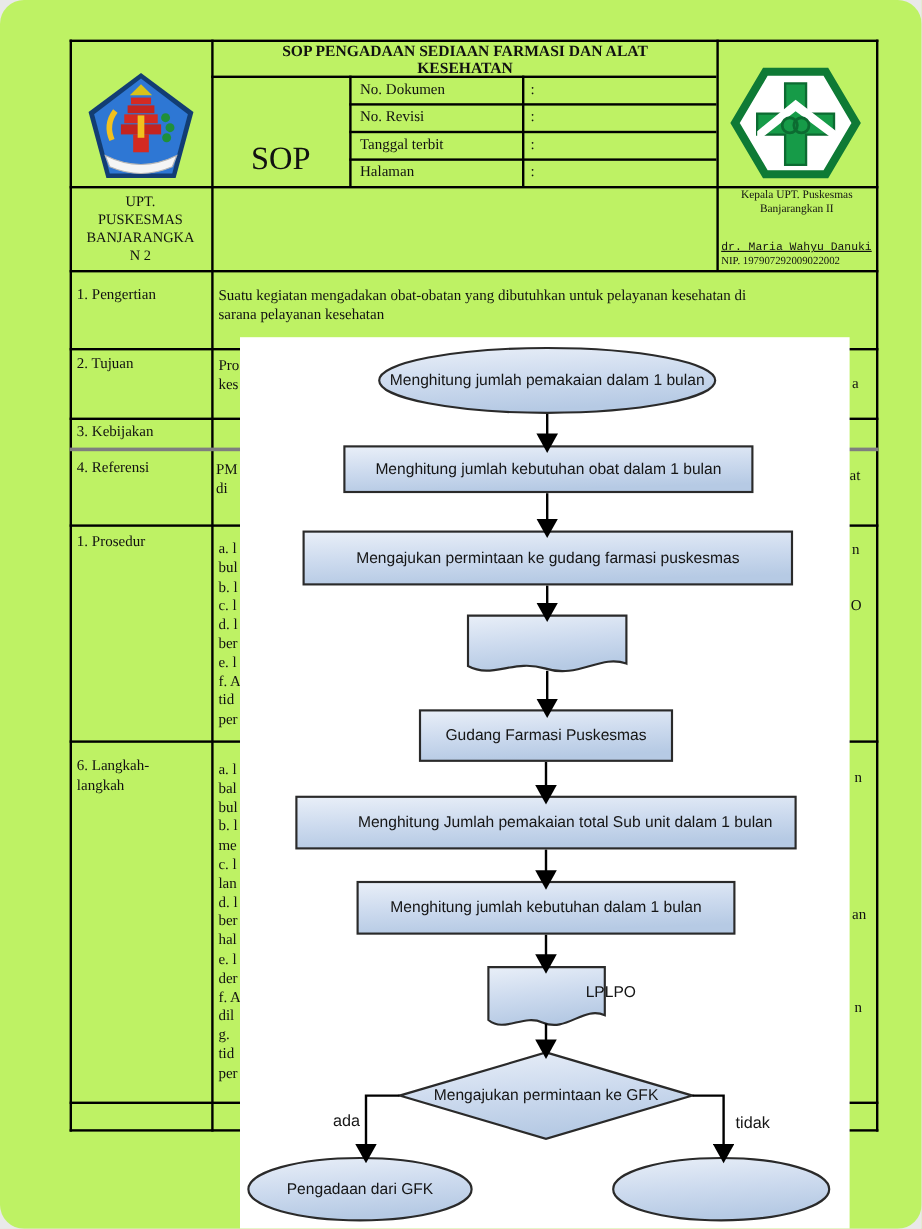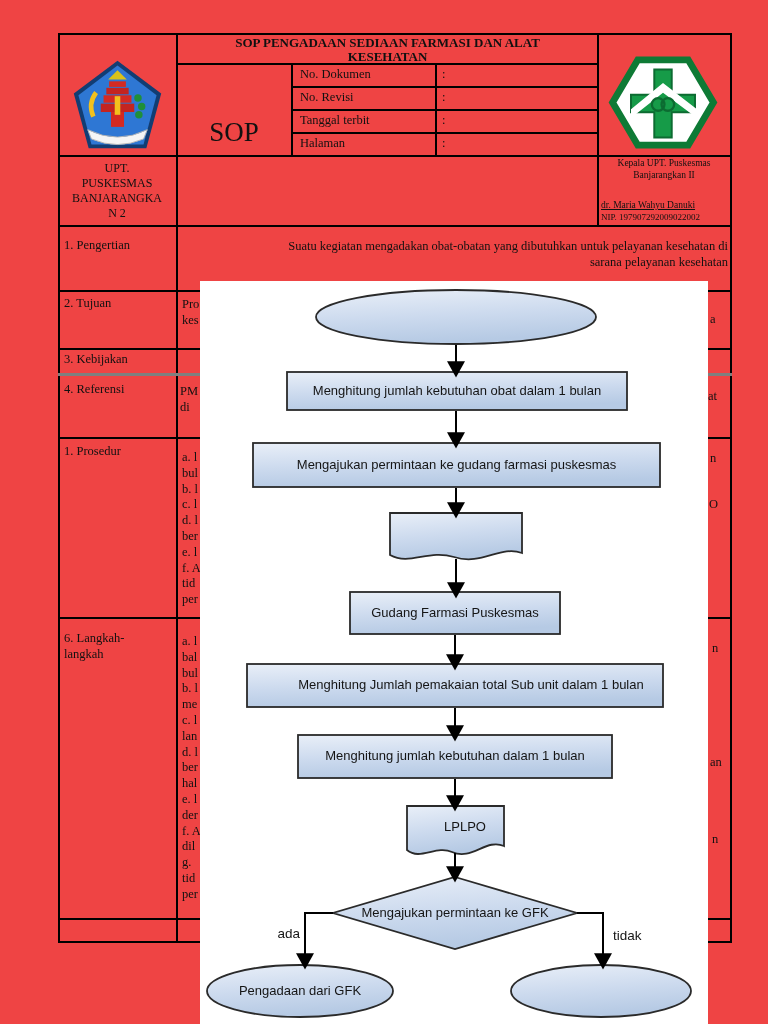--- a/index.html
+++ b/index.html
@@ -1,17 +1,17 @@
 <!DOCTYPE html>
 <html><head>
 <meta charset="utf-8">
 <style>
   html,body{margin:0;padding:0;background:#e9e9e9;}
-  .page{position:relative;width:768px;height:1024px;background:#ef4444;margin:0 auto;overflow:hidden;
-        font-family:"Liberation Serif",serif;}
+  .page{position:relative;width:768px;height:1024px;background:#bef264;margin:0 auto;overflow:hidden;
+        font-family:"Liberation Serif",serif;border-radius:20px;}
   .hline{position:absolute;height:2px;background:#000;z-index:1;}
   .vline{position:absolute;width:2px;background:#000;z-index:1;}
   .gray{background:#7f7f7f;height:3px;}
   .txt{position:absolute;color:#111;z-index:1;font-family:"Liberation Serif",serif;}
   .center{text-align:center;}
   .bold{font-weight:bold;}
   .frags{position:absolute;z-index:1;font:12.5px/15.8px "Liberation Serif",serif;color:#111;white-space:pre;}
   .rfrag{position:absolute;z-index:1;font:12.5px "Liberation Serif",serif;color:#111;}
   .overlay{position:absolute;left:200px;top:281px;width:508px;height:743px;background:#fff;z-index:2;}
   svg.flow{position:absolute;left:0;top:0;z-index:3;}
@@ -78,31 +78,31 @@
   <svg class="logo" style="left:608px;top:54px;" width="110" height="97" viewBox="0 0 110 100">
     <polygon points="29,6 81,6 107,50 81,94 29,94 3,50" fill="#ffffff" stroke="#0e7a35" stroke-width="7"></polygon>
     <path d="M46,16 h18 v26 h24 v18 h-24 v26 h-18 v-26 h-24 v-18 h24 z" fill="#169b48" stroke="#0c6b31" stroke-width="2"></path>
     <polygon points="22,57 55,30 90,57 90,66 55,40 22,66" fill="#ffffff"></polygon>
     <circle cx="50" cy="52" r="6.5" fill="none" stroke="#0c6b31" stroke-width="2.4"></circle>
     <circle cx="60" cy="52" r="6.5" fill="none" stroke="#0c6b31" stroke-width="2.4"></circle>
   </svg>
 
   <div class="txt center" style="left:60px;top:161px;width:114px;font-size:12px;line-height:15px;">UPT.<br>PUSKESMAS<br>BANJARANGKA<br>N 2</div>
   <div class="txt center" style="left:599px;top:158px;width:130px;font-size:9.5px;line-height:11.5px;">Kepala UPT. Puskesmas<br>Banjarangkan II</div>
-  <div class="txt" style="left:601px;top:200px;width:128px;font-size:9.5px;text-decoration:underline;">dr. Maria Wahyu Danuki</div>
+  <div class="txt" style="left:601px;top:200px;width:128px;font-size:9.5px;text-decoration:underline;font-family:Liberation Mono, monospace;">dr. Maria Wahyu Danuki</div>
   <div class="txt" style="left:601px;top:212px;width:128px;font-size:9px;">NIP. 197907292009022002</div>
 
   <div class="txt" style="left:64px;top:238px;font-size:12.5px;">1. Pengertian</div>
   <div class="txt" style="left:64px;top:296px;font-size:12.5px;">2. Tujuan</div>
   <div class="txt" style="left:64px;top:352px;font-size:12.5px;">3. Kebijakan</div>
   <div class="txt" style="left:64px;top:382px;font-size:12.5px;">4. Referensi</div>
   <div class="txt" style="left:64px;top:444px;font-size:12.5px;">1. Prosedur</div>
   <div class="txt" style="left:64px;top:631px;font-size:12.5px;line-height:15.8px;">6. Langkah-<br>langkah</div>
 
-  <div class="txt" style="left:182px;top:238px;width:546px;font-size:12.5px;line-height:16px;text-align:right;">Suatu kegiatan mengadakan obat-obatan yang dibutuhkan untuk pelayanan kesehatan di<br>sarana pelayanan kesehatan</div>
+  <div class="txt" style="left:182px;top:238px;width:546px;font-size:12.5px;line-height:16px;">Suatu kegiatan mengadakan obat-obatan yang dibutuhkan untuk pelayanan kesehatan di<br>sarana pelayanan kesehatan</div>
 
   <div class="frags" style="left:182px;top:297px;">Pro<br>kes</div>
   <div class="rfrag" style="left:710px;top:312px;">a</div>
 
   <div class="frags" style="left:180px;top:384px;">PM<br>di</div>
   <div class="rfrag" style="left:708px;top:389px;">at</div>
 
   <div class="frags" style="left:182px;top:450px;">a. l<br>bul<br>b. l<br>c. l<br>d. l<br>ber<br>e. l<br>f. A<br>tid<br>per</div>
   <div class="rfrag" style="left:710px;top:451px;">n</div>
   <div class="rfrag" style="left:709px;top:497px;">O</div>
@@ -145,24 +145,25 @@
       <line x1="456" y1="559" x2="456" y2="584" marker-end="url(#ah)"></line>
       <line x1="455" y1="635" x2="455" y2="656" marker-end="url(#ah)"></line>
       <line x1="455" y1="708" x2="455" y2="727" marker-end="url(#ah)"></line>
       <line x1="455" y1="779" x2="455" y2="797" marker-end="url(#ah)"></line>
       <line x1="455" y1="853" x2="455" y2="868" marker-end="url(#ah)"></line>
       <polyline points="333,913 305,913 305,955" marker-end="url(#ah)"></polyline>
       <polyline points="577,913 603,913 603,955" marker-end="url(#ah)"></polyline>
     </g>
   </svg>
 
+  <div class="node" style="left:316px;top:290px;width:280px;height:54px;">Menghitung jumlah pemakaian dalam 1 bulan</div>
   <div class="node" style="left:287px;top:372px;width:340px;height:38px;">Menghitung jumlah kebutuhan obat dalam 1 bulan</div>
   <div class="node" style="left:253px;top:443px;width:407px;height:44px;">Mengajukan permintaan ke gudang farmasi puskesmas</div>
   <div class="node" style="left:350px;top:592px;width:210px;height:42px;">Gudang Farmasi Puskesmas</div>
   <div class="node" style="left:247px;top:664px;width:448px;height:43px;">Menghitung Jumlah pemakaian total Sub unit dalam 1 bulan</div>
   <div class="node" style="left:298px;top:735px;width:314px;height:43px;">Menghitung jumlah kebutuhan dalam 1 bulan</div>
-  <div class="node" style="left:407px;top:806px;width:116px;height:42px;">LPLPO</div>
+  <div class="node" style="left:407px;top:806px;width:116px;height:42px;padding-left:44px;">LPLPO</div>
   <div class="node" style="left:343px;top:899px;width:224px;height:28px;">Mengajukan permintaan ke GFK</div>
   <div class="node" style="left:207px;top:965px;width:186px;height:52px;">Pengadaan dari GFK</div>
   <div class="blabel" style="left:258px;top:926px;width:42px;text-align:right;">ada</div>
   <div class="blabel" style="left:613px;top:928px;width:50px;">tidak</div>
 
 </div>
 
 </body></html>

